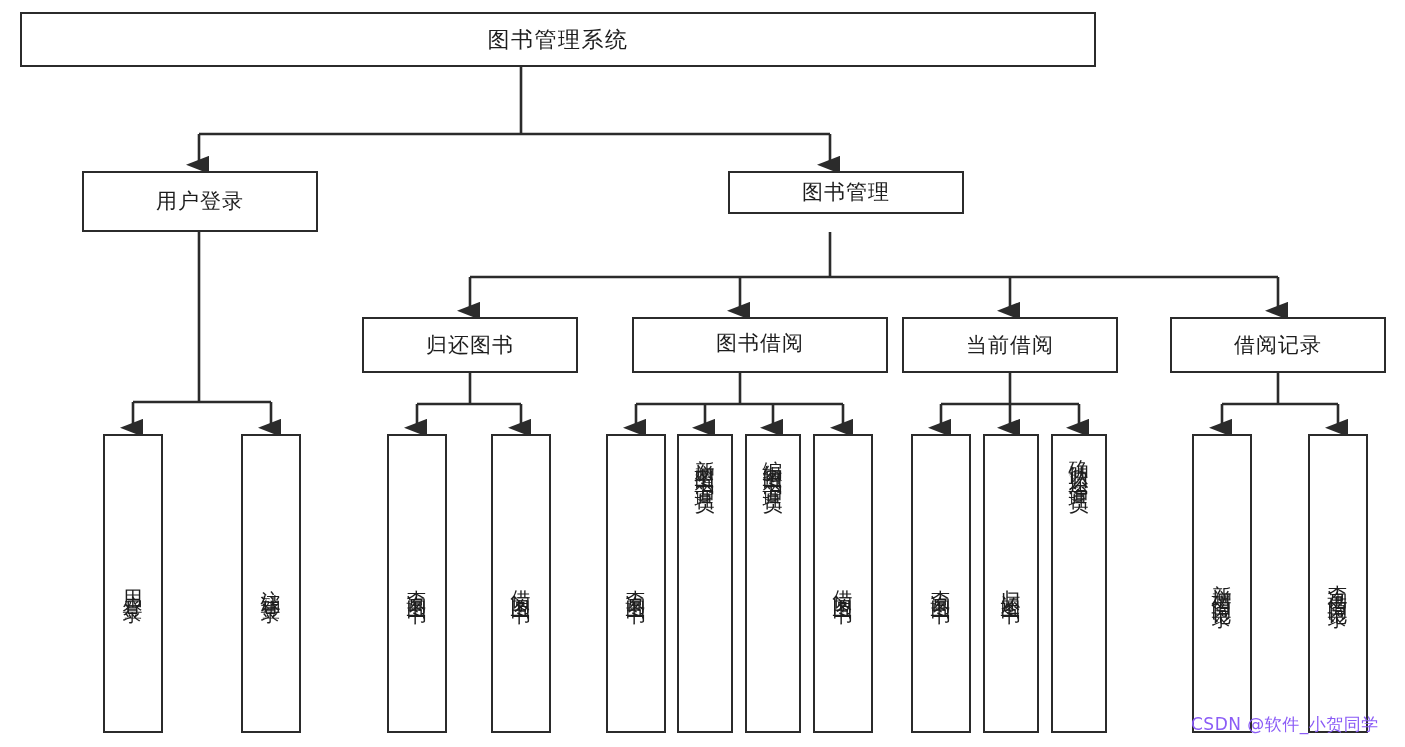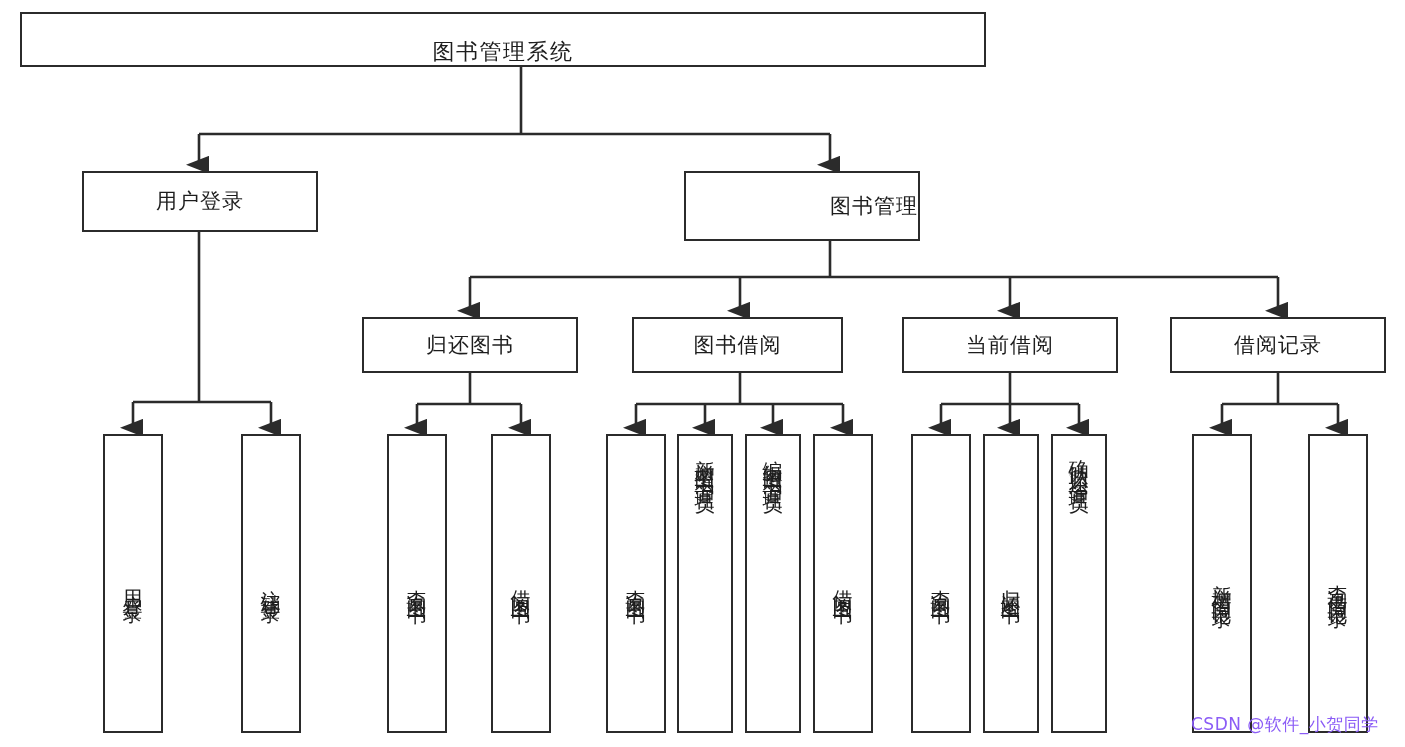--- a/index.html
+++ b/index.html
@@ -125,35 +125,35 @@
       <path d="M1010,404 L1010,427" marker-end="url(#arrow)"></path>
       <path d="M1079,404 L1079,427" marker-end="url(#arrow)"></path>
 
       <path d="M1278,373 L1278,404"></path>
       <path d="M1222,404 L1338,404"></path>
       <path d="M1222,404 L1222,427" marker-end="url(#arrow)"></path>
       <path d="M1338,404 L1338,427" marker-end="url(#arrow)"></path>
     </g>
   </svg>
 
-  <div class="node horiz root" style="left:20px; top:12px; width:966px; height:55px;align-items:flex-end;">
+  <div class="node horiz root" style="left:20px; top:12px; width:1076px; height:55px;">
     <span class="lbl">图书管理系统</span>
   </div>
 
   <div class="node horiz" style="left:82px; top:171px; width:236px; height:61px;">
     <span class="lbl">用户登录</span>
   </div>
-  <div class="node horiz" style="left:684px; top:171px; width:236px; height:70px;justify-content:flex-end;">
+  <div class="node horiz" style="left:728px; top:171px; width:236px; height:43px;">
     <span class="lbl">图书管理</span>
   </div>
 
   <div class="node horiz" style="left:362px; top:317px; width:216px; height:56px;">
     <span class="lbl">归还图书</span>
   </div>
-  <div class="node horiz" style="left:632px; top:317px; width:211px; height:56px;">
+  <div class="node horiz" style="left:632px; top:317px; width:256px; height:56px;font-family:Liberation Mono, monospace;">
     <span class="lbl">图书借阅</span>
   </div>
   <div class="node horiz" style="left:902px; top:317px; width:216px; height:56px;">
     <span class="lbl">当前借阅</span>
   </div>
   <div class="node horiz" style="left:1170px; top:317px; width:216px; height:56px;">
     <span class="lbl">借阅记录</span>
   </div>
 
   <div class="node vert centered" style="left:103px; top:434px; width:60px; height:299px;">

